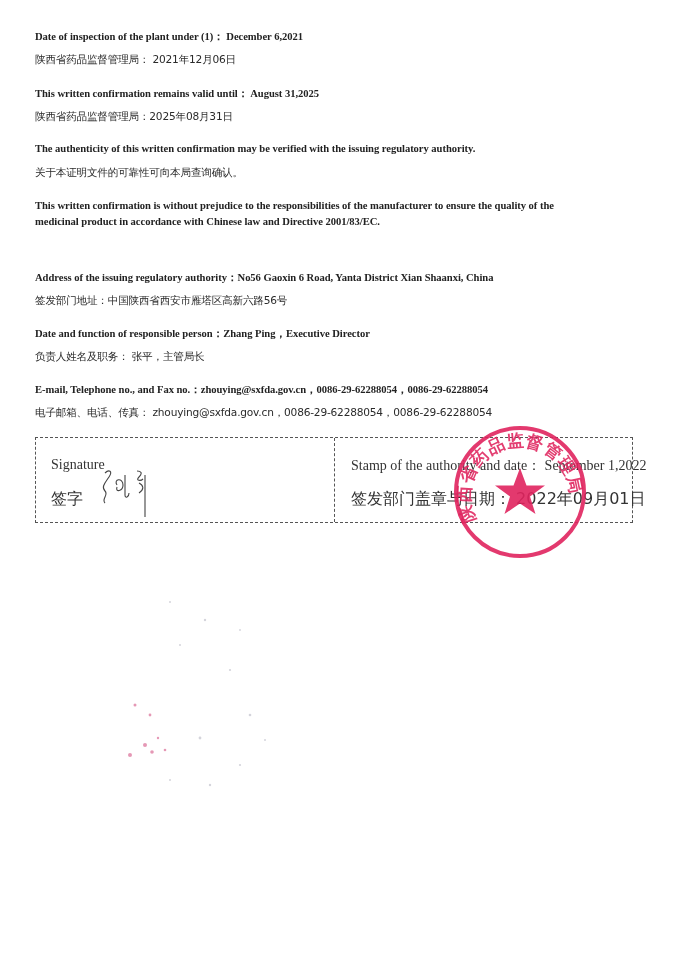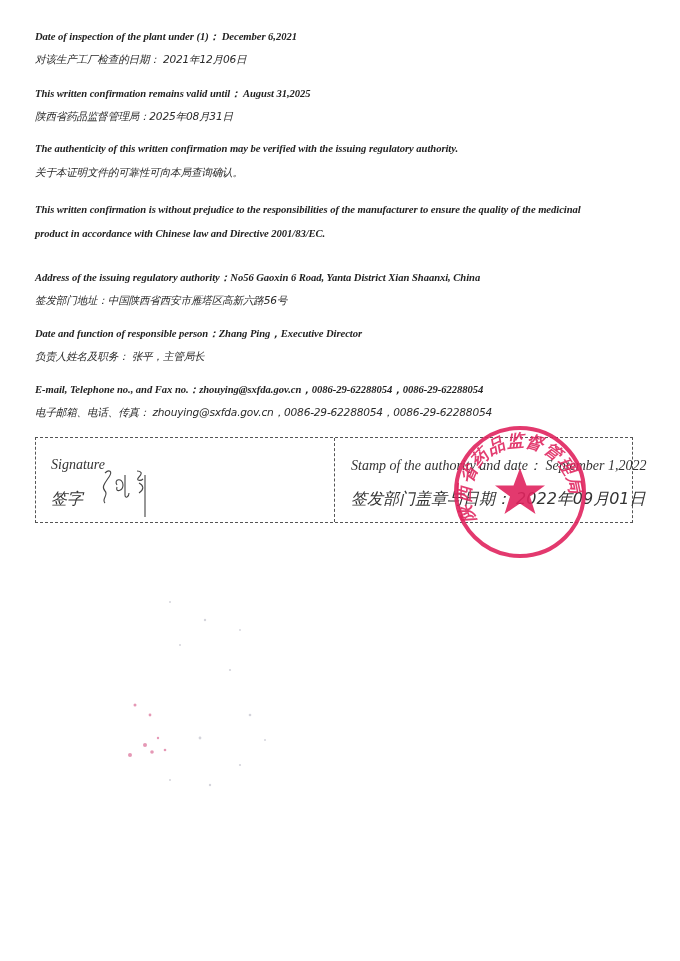--- a/index.html
+++ b/index.html
@@ -1,26 +1,26 @@
 <!DOCTYPE html>
 <html><head>
   <meta charset="utf-8">
   <style>
     html, body { margin: 0; padding: 0; }
     body {
       width: 680px; height: 961px; background: #ffffff; position: relative; overflow: hidden;
       color: #1e1e1e;
     }
-    .page { position: absolute; left: 0; top: 0; width: 680px; height: 752px; font-style: italic; }
+    .page { position: absolute; left: 0; top: 0; width: 680px; height: 752px; }
     .en {
       position: absolute; left: 35px;
       font-family: "Liberation Serif", serif; font-weight: bold; font-size: 10.6px;
       color: #222; white-space: nowrap; letter-spacing: -0.05px;
     }
-    .en.wrap { white-space: normal; width: 560px; line-height: 24px; }
+    .en.wrap { white-space: normal; width: 560px; line-height: 16px; }
     .zh {
       position: absolute; left: 35px;
       font-family: "DejaVu Sans", sans-serif; font-size: 10.6px; color: #2a2a2a;
       white-space: nowrap; letter-spacing: -0.2px;
     }
     .box {
       position: absolute; left: 35px; top: 437px; width: 596px; height: 84px;
       border: 1px dashed #555;
     }
     .divider {
@@ -36,21 +36,21 @@
     .signature { position: absolute; left: 95px; top: 467px; }
     .stamp { position: absolute; left: 452px; top: 424px; width: 136px; height: 136px; }
     .speckle { position: absolute; left: 110px; top: 590px; width: 180px; height: 200px; }
   </style>
 </head>
 <body>
 
 <div class="page">
 
   <div class="en" style="top:30px">Date of inspection of the plant under (1)： December 6,2021</div>
-  <div class="zh" style="top:53px">对该生产工厂检查的日期： 2021年12月06日</div>
+  <div class="zh" style="top:53px">陕西省药品监督管理局： 2021年12月06日</div>
 
   <div class="en" style="top:87px">This written confirmation remains valid until： August 31,2025</div>
   <div class="zh" style="top:110px">陕西省药品监督管理局：2025年08月31日</div>
 
   <div class="en" style="top:143px">The authenticity of this written confirmation may be verified with the issuing regulatory authority.</div>
   <div class="zh" style="top:166px">关于本证明文件的可靠性可向本局查询确认。</div>
 
   <div class="en wrap" style="top:198px">This written confirmation is without prejudice to the responsibilities of the manufacturer to ensure the quality of the medicinal product in accordance with Chinese law and Directive 2001/83/EC.</div>
 
   <div class="en" style="top:271px">Address of the issuing regulatory authority：No56 Gaoxin 6 Road, Yanta District Xian Shaanxi, China</div>

